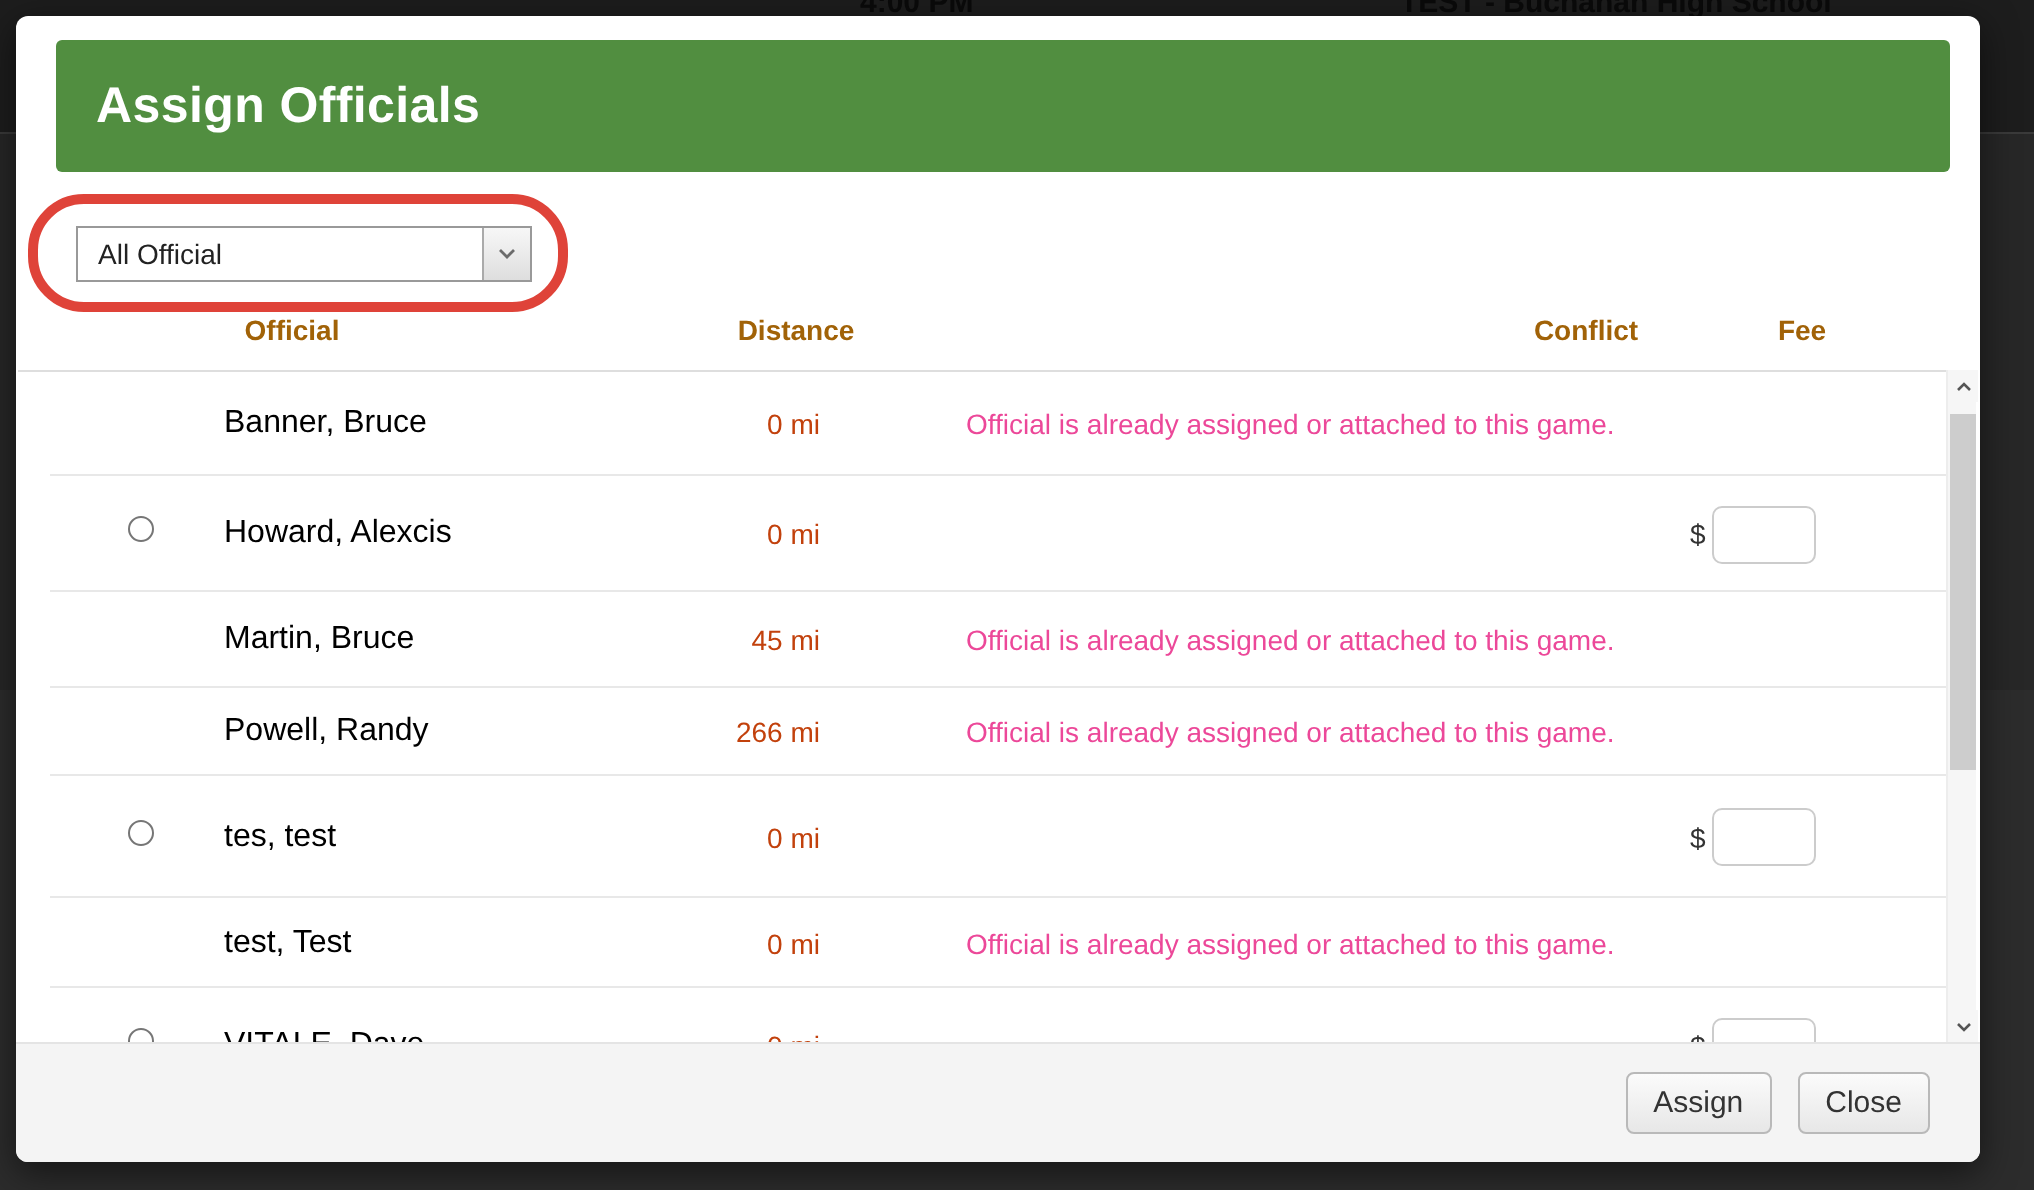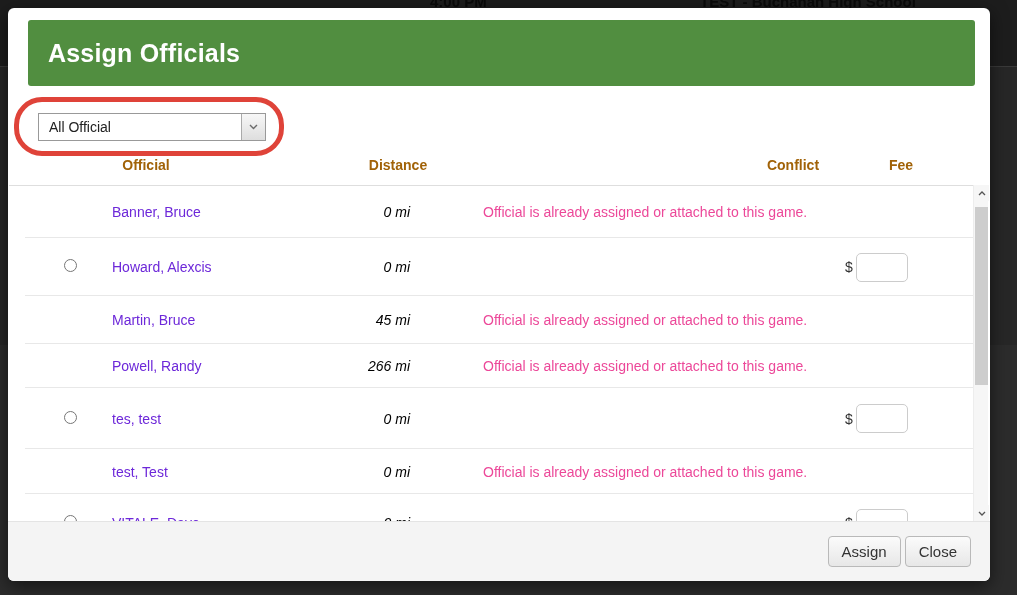--- a/index.html
+++ b/index.html
@@ -46,40 +46,40 @@
     border-top:1px solid #dedede; overflow:hidden; }
   .rows { position:absolute; left:0; top:0; width:964px; }
   .row { position:relative; display:grid;
     grid-template-columns:103px 180px 118px 1fr 145px; align-items:center; }
   .row::after { content:""; position:absolute; left:16px; right:0; bottom:0;
     height:1px; background:#e8e8e8; }
   .r0{height:52px;} .r1{height:58px;} .r2{height:48px;} .r3{height:44px;}
   .r4{height:61px;} .r5{height:45px;} .r6{height:58px;}
   .cell-radio { padding-left:55px; }
   .cell-radio input { width:13px; height:13px; accent-color:#555; }
-  .cell-name { font-size:14px; color:#6d28d9; }
-  .cell-distance { font-size:14px; color:#000000; text-align:right;font-style:italic; }
+  .cell-name { font-size:16px; color:#000000; }
+  .cell-distance { font-size:14px; color:#c2410c; text-align:right; }
   .cell-conflict { font-size:14px; color:#ec4899; padding-left:73px; }
   .cell-fee { display:flex; align-items:center; padding-left:17px; }
   .fee-currency { font-size:14px; color:#333; margin-right:3px; }
   .fee-input { width:52px; height:29px; border:1px solid #ccc; border-radius:5px;
     font-size:14px; padding:0 6px; outline:none; }
 
   
   .scrollbar { position:absolute; right:2px; top:177px; width:15px; height:336px;
     background:#f6f6f6; border-left:1px solid #ededed; }
   .sb-btn { position:absolute; left:0; width:15px; height:16px; background:#f6f6f6;
     display:flex; align-items:center; justify-content:center; }
   .sb-up { top:0; } .sb-down { bottom:0; }
   .sb-thumb { position:absolute; left:1px; top:22px; width:13px; height:178px; background:#cdcdcd; }
 
   
   .modal-footer { position:absolute; left:0; bottom:0; width:982px; height:60px;
     background:#f4f4f4; border-top:1px solid #e4e4e4; border-radius:0 0 6px 6px;
-    display:flex; align-items:center; justify-content:flex-end; padding-right:19px; gap:4px; }
+    display:flex; align-items:center; justify-content:flex-end; padding-right:25px; gap:13px; }
   .btn { height:31px; padding:0 13px; font-size:15px; color:#333;
     font-family:"Liberation Sans","DejaVu Sans",sans-serif;
     background:linear-gradient(#fbfbfb,#e7e7e7); border:1px solid #b9b9b9;
     border-radius:4px; cursor:pointer; }
 </style>
 </head>
 <body>
 
 <div class="bg-bottomband"></div>
 <div class="bg-topband">

